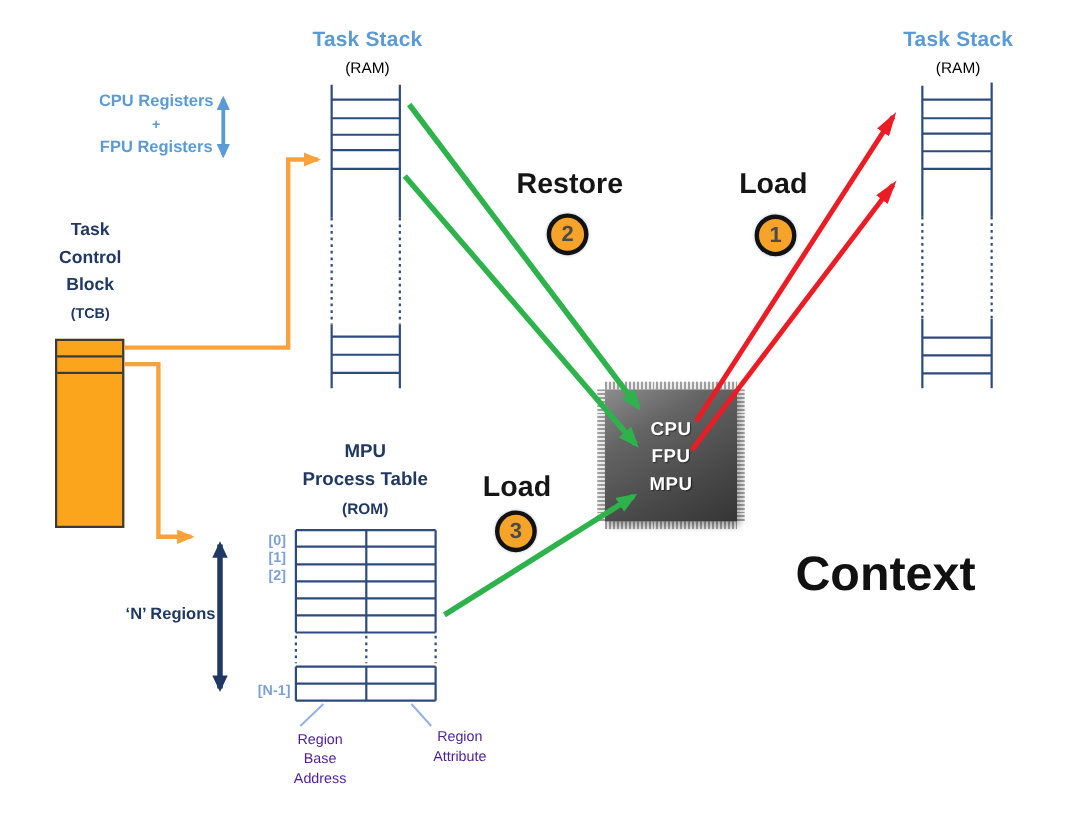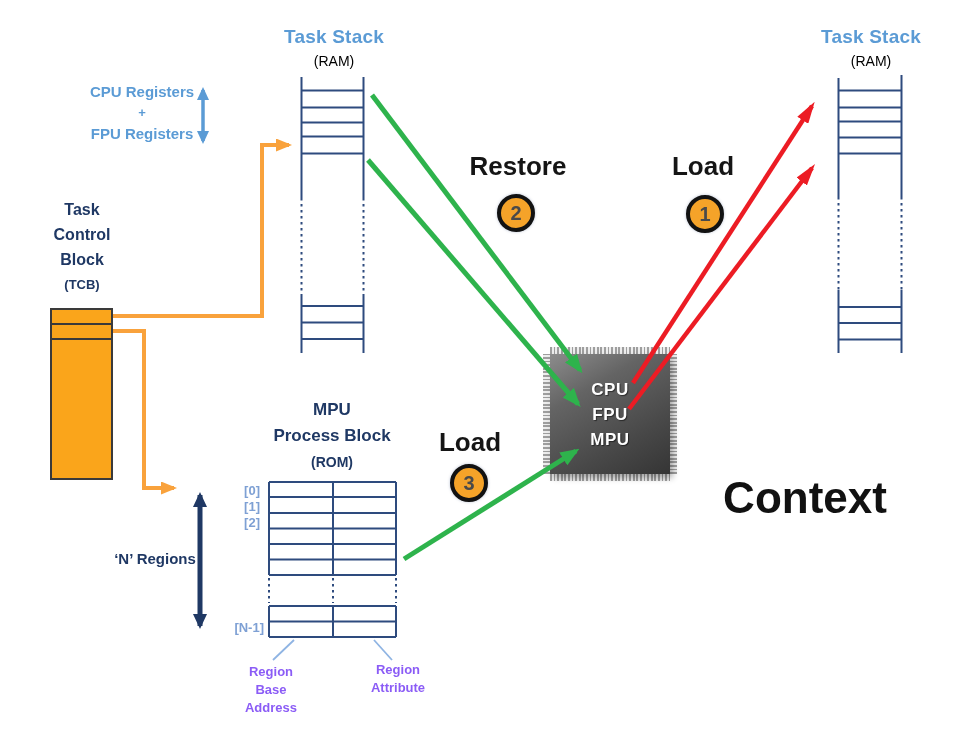--- a/index.html
+++ b/index.html
@@ -15,21 +15,21 @@
   .reg-label{font-size:15px;font-weight:bold;color:#5B9BD5;line-height:21px;}
   .reg-plus{font-size:13px;}
   .tcb-label{font-size:16px;font-weight:bold;color:#1F3864;line-height:25px;}
   .tcb-sub{font-size:13px;}
   .step-label{font-size:26px;font-weight:bold;color:#151515;}
   .big-title{font-size:44px;font-weight:bold;color:#111;line-height:59px;}
   .tbl-title{font-size:17px;font-weight:bold;color:#1F3864;line-height:26px;}
   .tbl-sub{font-size:14px;}
   .nregions{font-size:15px;font-weight:bold;color:#1F3864;text-align:right;}
   .idx{font-size:13px;color:#7EA0D4;font-weight:bold;}
-  .caption{font-size:13px;color:#8b5cf6;font-weight:bold;line-height:18px;}
+  .caption{font-size:13px;color:#4c1d95;font-weight:normal;line-height:18px;margin-left:20px;}
   
   .tcb-box{left:50px;top:308px;width:63px;height:172px;background:#FAA51B;
     border:2px solid #3a3a3a;box-sizing:border-box;}
   .tcb-row{height:13px;border-bottom:2px solid #3a3a3a;}
   
   .chip-body{left:550px;top:354px;width:120px;height:120px;
     background:linear-gradient(150deg,#8c8c8c 0%,#646464 30%,#484848 70%,#353535 100%);
     box-shadow:3px 4px 6px rgba(0,0,0,.3);
     display:flex;flex-direction:column;align-items:center;justify-content:center;}
   .chip-label{font-size:17px;font-weight:bold;color:#fff;line-height:25px;letter-spacing:.5px;
@@ -85,27 +85,27 @@
       <div>Task</div>
       <div>Control</div>
       <div>Block</div>
       <div class="tcb-sub">(TCB)</div>
     </div>
 
     <div class="abs ctr step-label" style="left:518px;top:151px;">Restore</div>
     <div class="abs ctr step-label" style="left:703px;top:151px;">Load</div>
     <div class="abs ctr step-label" style="left:470px;top:427px;">Load</div>
 
-    <div class="abs ctr big-title" style="left:805px;top:468px;text-align:right;">
+    <div class="abs ctr big-title" style="left:805px;top:492px;text-align:right;">
       <div>Context</div>
     </div>
 
     <div class="abs ctr tbl-title" style="left:332px;top:397px;">
       <div>MPU</div>
-      <div>Process Block</div>
+      <div>Process Table</div>
       <div class="tbl-sub">(ROM)</div>
     </div>
 
     <div class="abs ctr nregions" style="left:155px;top:550px;">‘N’ Regions</div>
 
     <div class="abs idx" style="left:230px;top:483px;width:30px;text-align:right;">[0]</div>
     <div class="abs idx" style="left:230px;top:499px;width:30px;text-align:right;">[1]</div>
     <div class="abs idx" style="left:230px;top:515px;width:30px;text-align:right;">[2]</div>
     <div class="abs idx" style="left:224px;top:620px;width:40px;text-align:right;">[N-1]</div>
 

